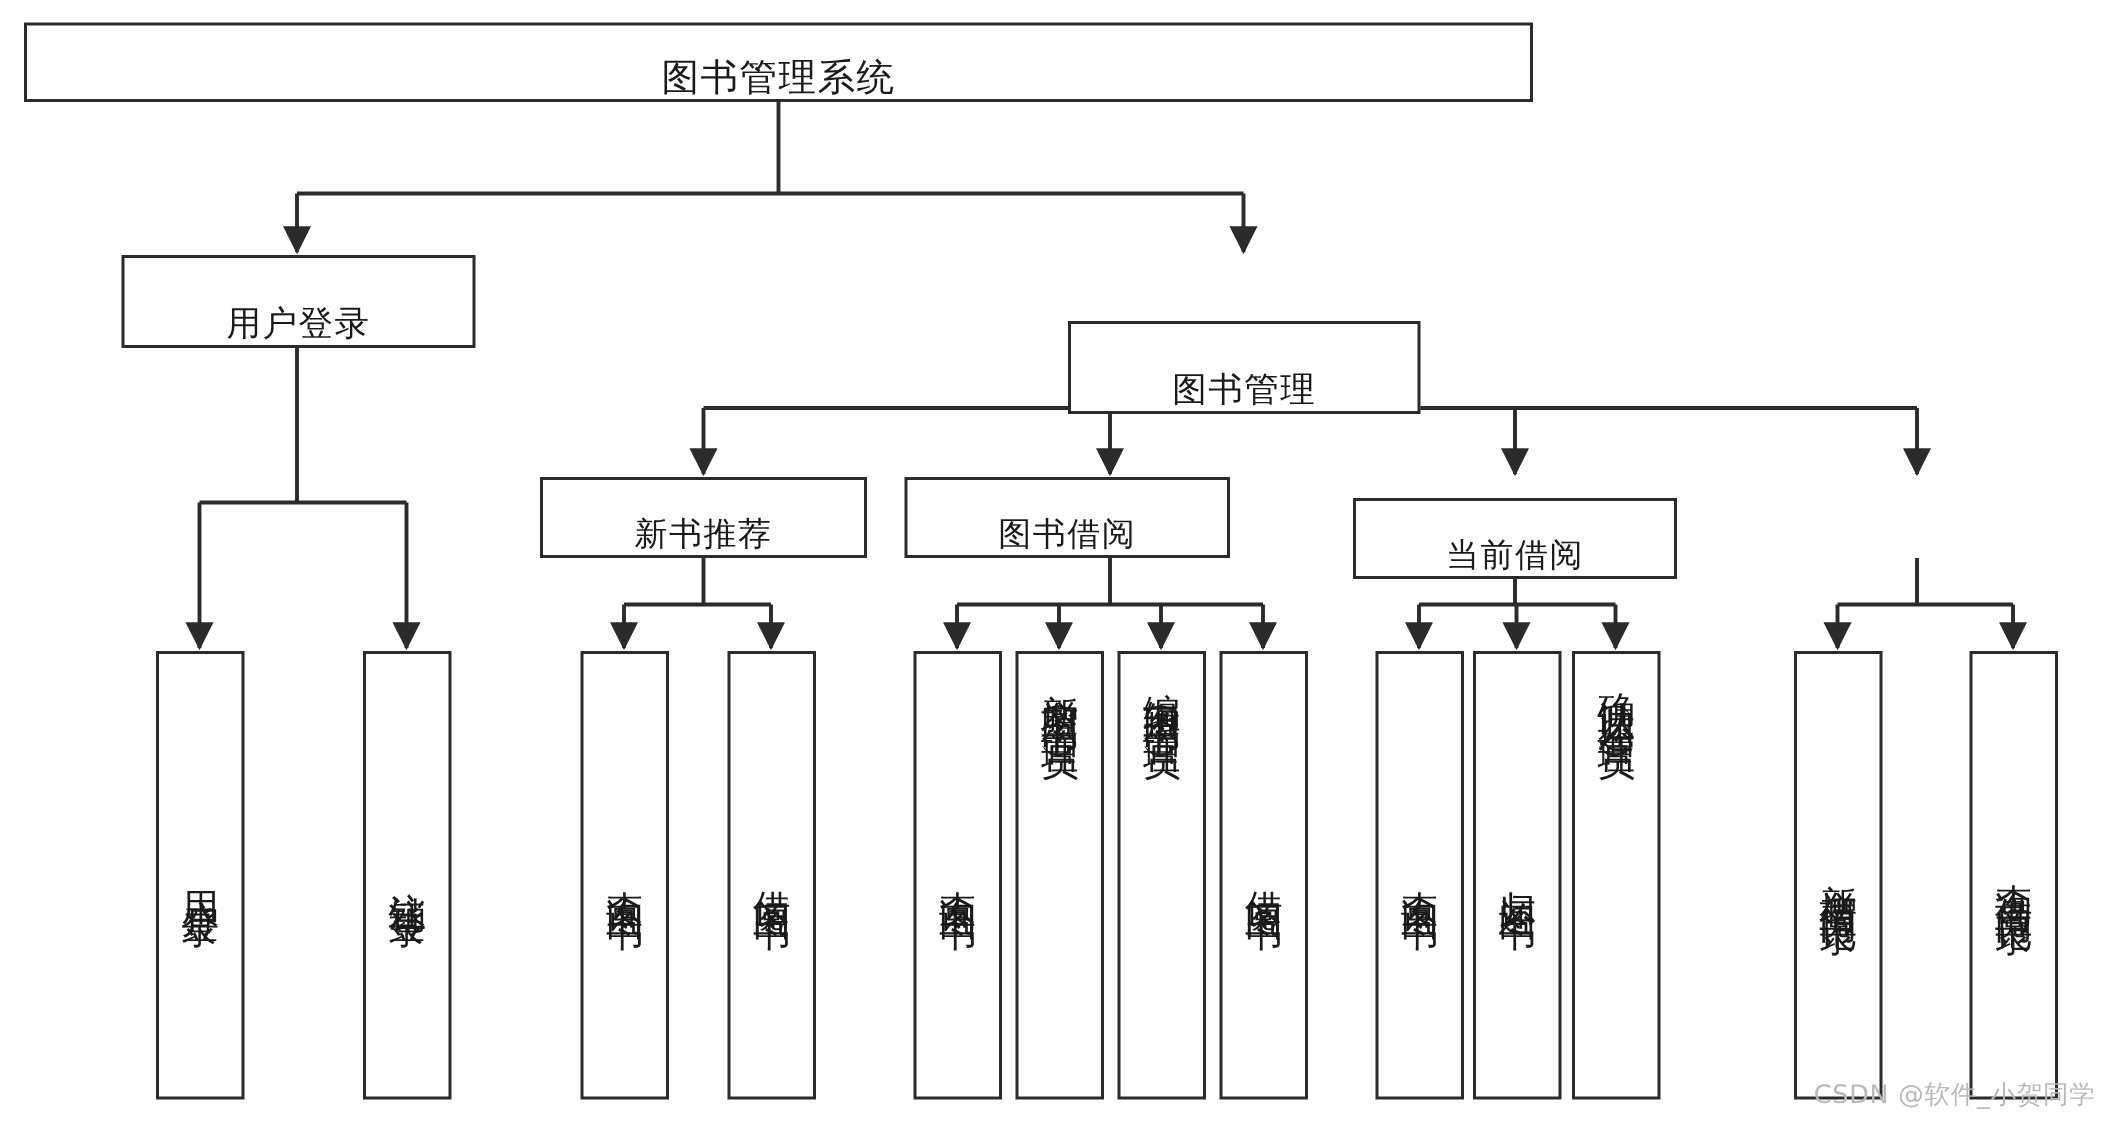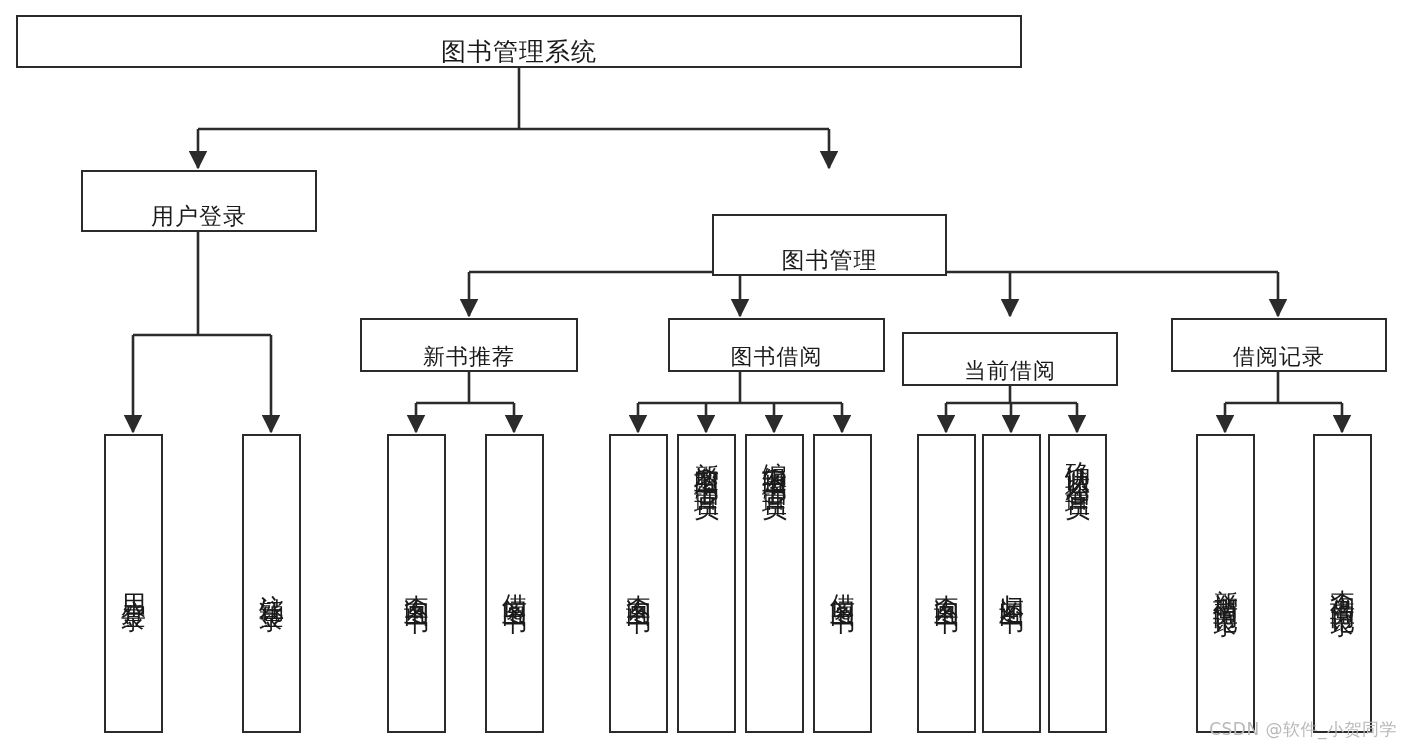--- a/index.html
+++ b/index.html
@@ -143,29 +143,26 @@
   <div class="node lvl1" style="left:81px; top:170px; width:236px; height:62px;">
     <span class="label">用户登录</span>
   </div>
   <div class="node lvl1" style="left:712px; top:170px; width:235px; height:62px;margin-top:44px;">
     <span class="label">图书管理</span>
   </div>
 
   <div class="node lvl2" style="left:360px; top:318px; width:218px; height:54px;">
     <span class="label">新书推荐</span>
   </div>
-  <div class="node lvl2" style="left:668px; top:318px; width:217px; height:54px;">
+  <div class="node lvl2" style="left:603px; top:318px; width:217px; height:54px;">
     <span class="label">图书借阅</span>
   </div>
   <div class="node lvl2" style="left:902px; top:332px; width:216px; height:54px;">
     <span class="label">当前借阅</span>
   </div>
-  <div class="node lvl2" style="left:1171px; top:318px; width:216px; height:54px;">
-    <span class="label">借阅记录</span>
-  </div>
 
   <div class="node leaf centered" style="left:104px; top:434px; width:59px; height:299px;">
     <span class="label">用户登录</span>
   </div>
   <div class="node leaf centered" style="left:242px; top:434px; width:59px; height:299px;">
     <span class="label">注销登录</span>
   </div>
 
   <div class="node leaf centered" style="left:387px; top:434px; width:59px; height:299px;">
     <span class="label">查询图书</span>

